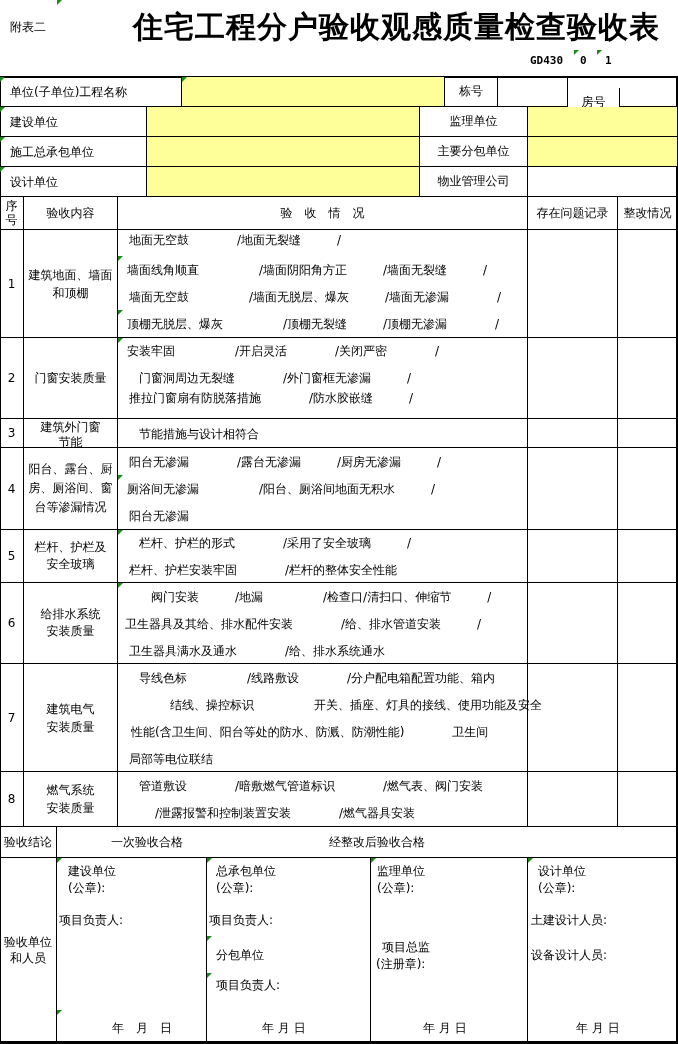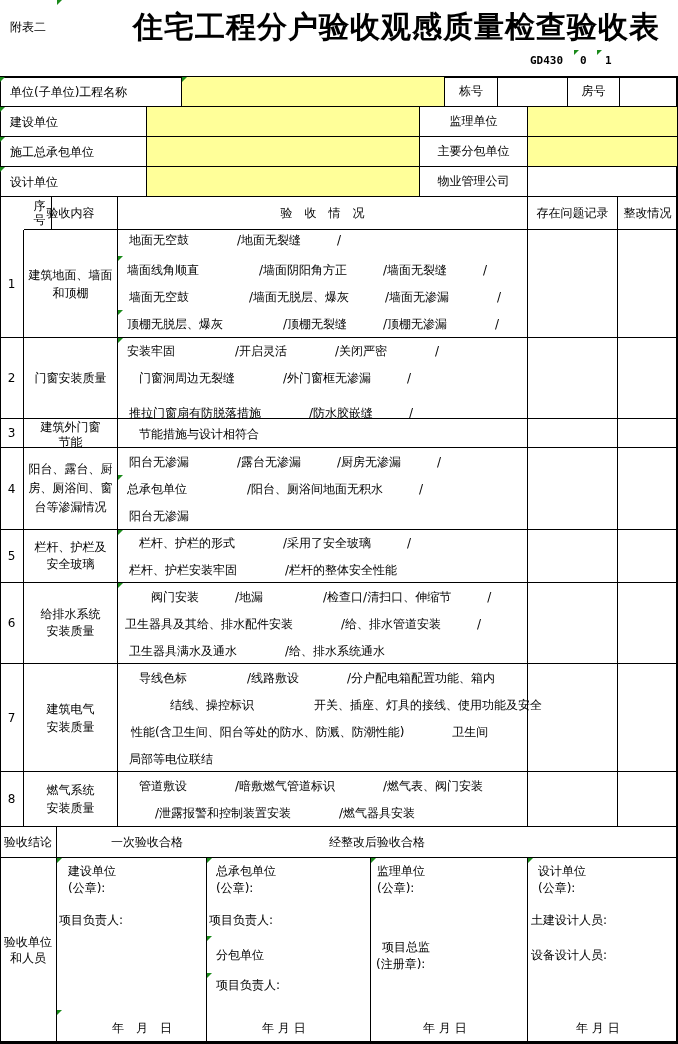--- a/index.html
+++ b/index.html
@@ -31,21 +31,21 @@
 <div class="abs" style="left:0;top:76px;width:678px;height:968px;border-top:2px solid #000;border-left:1px solid #000;border-right:2px solid #000;border-bottom:2px solid #000;"></div>
 
 <div class="cell" style="left:0;top:77px;width:182px;height:30px;">
   <span class="tri" style="left:0;top:0;"></span>
   <div class="lbl" style="left:10px;top:8px;">单位(子单位)工程名称</div>
 </div>
 <div class="cell yellow" style="left:182px;top:77px;width:263px;height:30px;"></div>
 <span class="tri" style="left:182px;top:77px;"></span>
 <div class="cell center" style="left:445px;top:77px;width:53px;height:30px;">栋号</div>
 <div class="cell" style="left:498px;top:77px;width:70px;height:30px;"></div>
-<div class="cell center" style="left:568px;top:77px;width:52px;height:30px;">房号</div>
+<div class="cell center" style="left:568px;top:88px;width:52px;height:30px;">房号</div>
 <div class="cell" style="left:620px;top:77px;width:58px;height:30px;"></div>
 
 <div class="cell" style="left:0;top:107px;width:147px;height:30px;">
   <span class="tri" style="left:0;top:0;"></span>
   <div class="lbl" style="left:10px;top:8px;">建设单位</div>
 </div>
 <div class="cell yellow" style="left:147px;top:107px;width:273px;height:30px;"></div>
 <div class="cell center" style="left:420px;top:107px;width:108px;height:30px;">监理单位</div>
 <div class="cell yellow" style="left:528px;top:107px;width:150px;height:30px;"></div>
 
@@ -58,21 +58,21 @@
 <div class="cell yellow" style="left:528px;top:137px;width:150px;height:30px;"></div>
 
 <div class="cell" style="left:0;top:167px;width:147px;height:30px;">
   <span class="tri" style="left:0;top:0;"></span>
   <div class="lbl" style="left:10px;top:8px;">设计单位</div>
 </div>
 <div class="cell yellow" style="left:147px;top:167px;width:273px;height:30px;"></div>
 <div class="cell center" style="left:420px;top:167px;width:108px;height:30px;">物业管理公司</div>
 <div class="cell" style="left:528px;top:167px;width:150px;height:30px;"></div>
 
-<div class="cell center" style="left:0;top:197px;width:24px;height:33px;line-height:14px;padding:0 4px;margin-left:28px;">序号</div>
+<div class="cell center" style="left:0;top:197px;width:24px;height:33px;line-height:14px;padding:0 4px;">序号</div>
 <div class="cell center" style="left:24px;top:197px;width:94px;height:33px;">验收内容</div>
 <div class="cell center" style="left:118px;top:197px;width:410px;height:33px;white-space:pre;">验　收　情　况</div>
 <div class="cell center" style="left:528px;top:197px;width:90px;height:33px;">存在问题记录</div>
 <div class="cell center" style="left:618px;top:197px;width:60px;height:33px;">整改情况</div>
 
 <div class="cell center" style="left:0;top:230px;width:24px;height:108px;">1</div>
 <div class="cell center" style="left:24px;top:230px;width:94px;height:108px;padding:0 4px;line-height:18px;">建筑地面、墙面和顶棚</div>
 <div class="cell" style="left:118px;top:230px;width:410px;height:108px;">
   <span class="tri" style="left:0;top:26px;"></span>
   <span class="tri" style="left:0;top:80px;"></span>
@@ -83,39 +83,39 @@
 </div>
 <div class="cell" style="left:528px;top:230px;width:90px;height:108px;"></div>
 <div class="cell" style="left:618px;top:230px;width:60px;height:108px;"></div>
 
 <div class="cell center" style="left:0;top:338px;width:24px;height:81px;">2</div>
 <div class="cell center" style="left:24px;top:338px;width:94px;height:81px;padding:0 4px;">门窗安装质量</div>
 <div class="cell" style="left:118px;top:338px;width:410px;height:81px;">
   <span class="tri" style="left:0;top:0;"></span>
   <div class="cline" style="left:9px;top:6px;">安装牢固　　　　　/开启灵活　　　　/关闭严密　　　　/</div>
   <div class="cline" style="left:9px;top:33px;">　门窗洞周边无裂缝　　　　/外门窗框无渗漏　　　/</div>
-  <div class="cline" style="left:11px;top:68px;text-align:right;">推拉门窗扇有防脱落措施　　　　/防水胶嵌缝　　　/</div>
+  <div class="cline" style="left:11px;top:53px;text-align:right;">推拉门窗扇有防脱落措施　　　　/防水胶嵌缝　　　/</div>
 </div>
 <div class="cell" style="left:528px;top:338px;width:90px;height:81px;"></div>
 <div class="cell" style="left:618px;top:338px;width:60px;height:81px;"></div>
 
 <div class="cell center" style="left:0;top:419px;width:24px;height:29px;">3</div>
 <div class="cell center" style="left:24px;top:419px;width:94px;height:29px;padding:0 12px;line-height:15px;overflow:hidden;align-items:flex-start;padding-top:1px;">建筑外门窗节能</div>
 <div class="cell" style="left:118px;top:419px;width:410px;height:29px;">
   <div class="cline" style="left:9px;top:8px;">　节能措施与设计相符合</div>
 </div>
 <div class="cell" style="left:528px;top:419px;width:90px;height:29px;"></div>
 <div class="cell" style="left:618px;top:419px;width:60px;height:29px;"></div>
 
 <div class="cell center" style="left:0;top:448px;width:24px;height:82px;">4</div>
 <div class="cell center" style="left:24px;top:448px;width:94px;height:82px;padding:0 4px;line-height:19px;">阳台、露台、厨房、厕浴间、窗台等渗漏情况</div>
 <div class="cell" style="left:118px;top:448px;width:410px;height:82px;">
   <span class="tri" style="left:0;top:27px;"></span>
   <div class="cline" style="left:11px;top:7px;">阳台无渗漏　　　　/露台无渗漏　　　/厨房无渗漏　　　/</div>
-  <div class="cline" style="left:9px;top:34px;">总承包单位　　　　　/阳台、厕浴间地面无积水　　　/</div>
+  <div class="cline" style="left:9px;top:34px;">厕浴间无渗漏　　　　　/阳台、厕浴间地面无积水　　　/</div>
   <div class="cline" style="left:11px;top:61px;">阳台无渗漏</div>
 </div>
 <div class="cell" style="left:528px;top:448px;width:90px;height:82px;"></div>
 <div class="cell" style="left:618px;top:448px;width:60px;height:82px;"></div>
 
 <div class="cell center" style="left:0;top:530px;width:24px;height:53px;">5</div>
 <div class="cell center" style="left:24px;top:530px;width:94px;height:53px;padding:0 10px;line-height:17px;">栏杆、护栏及安全玻璃</div>
 <div class="cell" style="left:118px;top:530px;width:410px;height:53px;">
   <span class="tri" style="left:0;top:0;"></span>
   <div class="cline" style="left:9px;top:6px;">　栏杆、护栏的形式　　　　/采用了安全玻璃　　　/</div>

